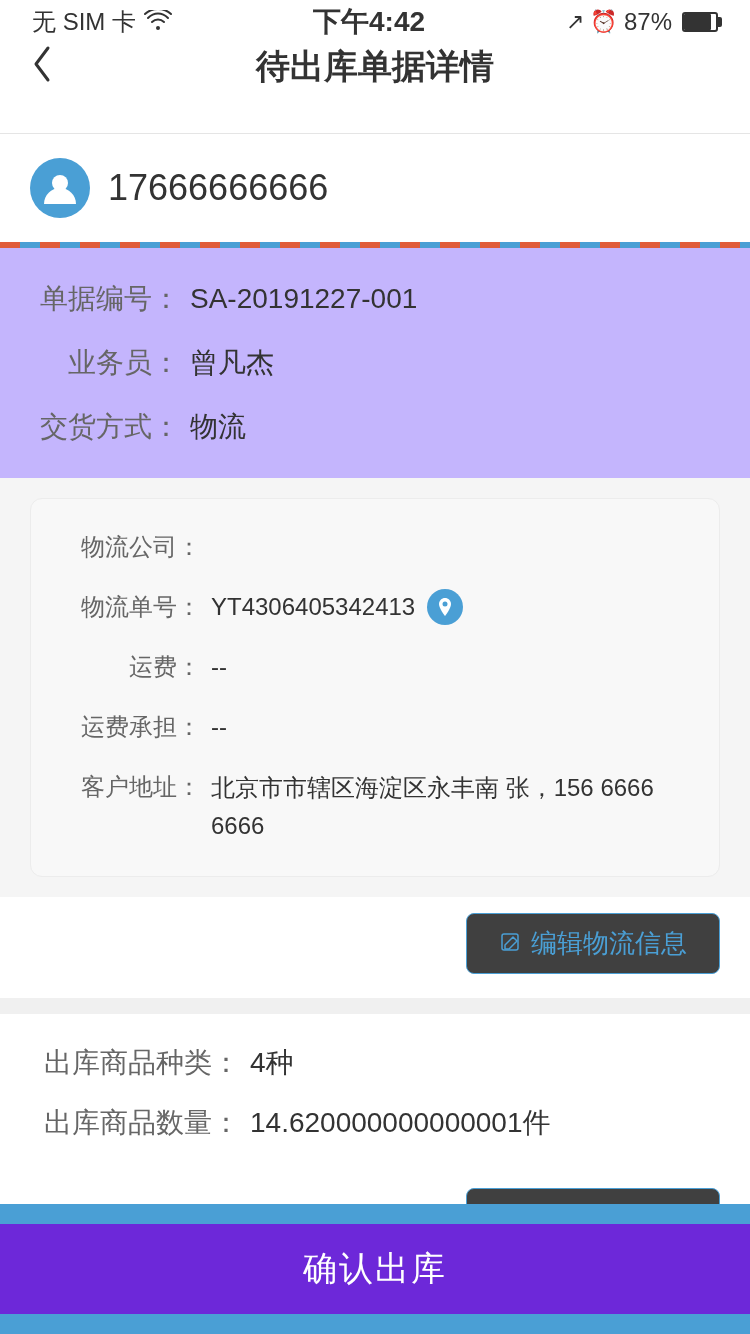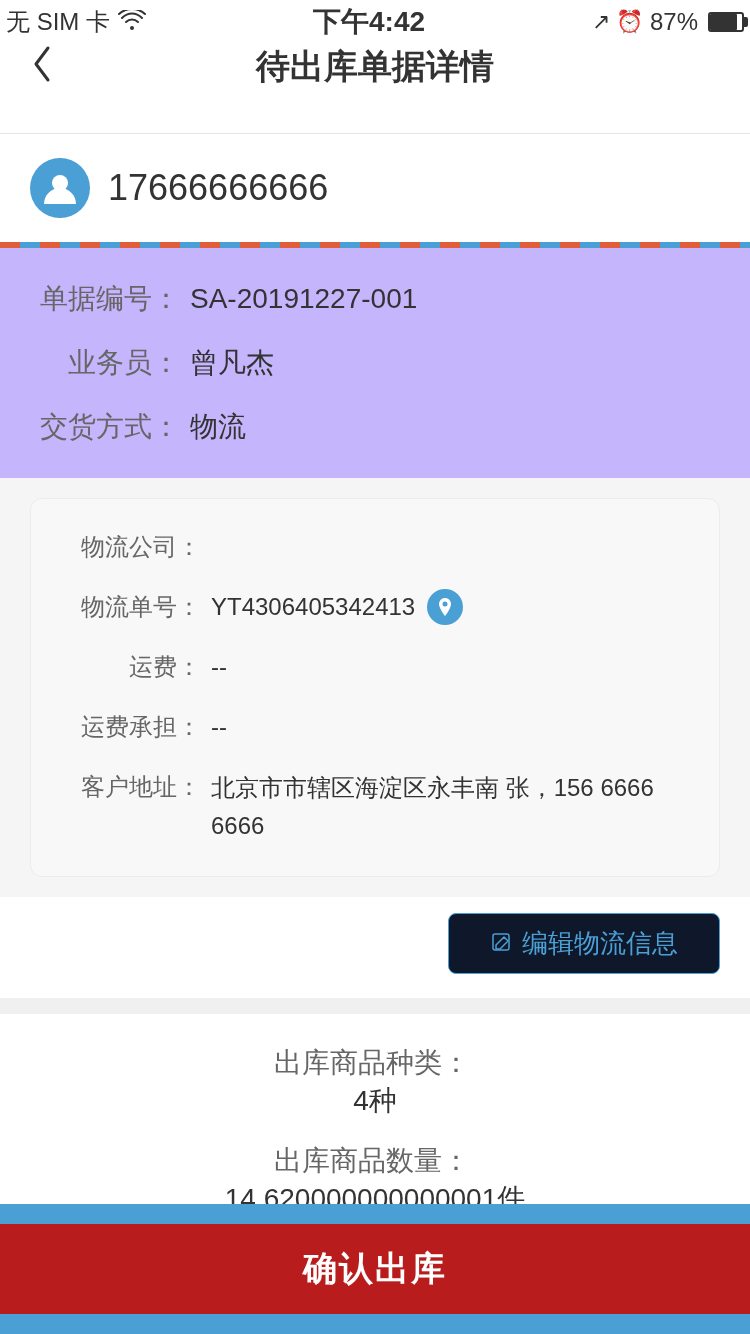--- a/index.html
+++ b/index.html
@@ -15,21 +15,21 @@
     }
 
     
     .status-bar {
       width: 750px;
       height: 44px;
       background: #fff;
       display: flex;
       align-items: center;
       justify-content: space-between;
-      padding: 0 6px;
+      padding: 0 32px;
       font-size: 24px;
       font-weight: 500;
     }
     .status-left { display: flex; align-items: center; gap: 8px; }
     .status-right { display: flex; align-items: center; gap: 6px; }
 
     
     .nav-bar {
       width: 750px;
       height: 90px;
@@ -162,47 +162,46 @@
     
     .edit-logistics-btn {
       display: flex;
       justify-content: flex-end;
       padding: 16px 30px 24px;
       background: #fff;
     }
     .btn-outline {
       border: 1px solid #4a9fd5;
       color: #4a9fd5;
-      background: #0f172a;
+      background: #404040;
       border-radius: 8px;
-      padding: 12px 41px;
+      padding: 12px 32px;
       font-size: 26px;
       display: flex;
       align-items: center;
       gap: 8px;
       cursor: pointer;
     }
 
     
     .section-divider {
       height: 16px;
       background: #f0f0f0;
     }
 
     
     .products-section {
       background: #fff;
       padding: 30px 40px;
     }
     .products-row {
       display: flex;
-      align-items: center;
+      align-items: flex-end;
       margin-bottom: 22px;
       font-size: 28px;
-      flex-direction: column;
     }
     .products-row:last-child { margin-bottom: 0; }
     .products-label {
       color: #666;
       min-width: 200px;
       text-align: right;
       margin-right: 10px;
     }
     .products-value {
       color: #333;
@@ -228,24 +227,24 @@
       position: fixed;
       bottom: 0;
       left: 0;
       width: 750px;
       padding: 20px 0;
       background: #4a9fd5;
     }
     .confirm-btn {
       width: 100%;
       height: 90px;
-      background: #b91c1c;
+      background: #6d28d9;
       color: #fff;
       font-size: 34px;
-      font-weight: 700;
+      font-weight: 400;
       border: none;
       cursor: pointer;
       letter-spacing: 2px;
     }
 
     .page-content {
       padding-bottom: 130px;
     }
   </style>
 </head>

